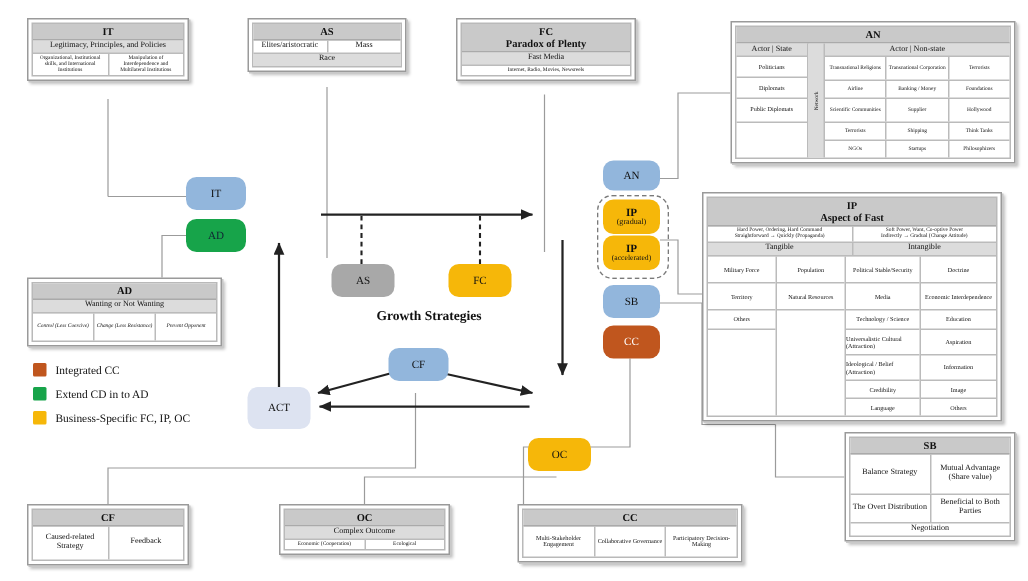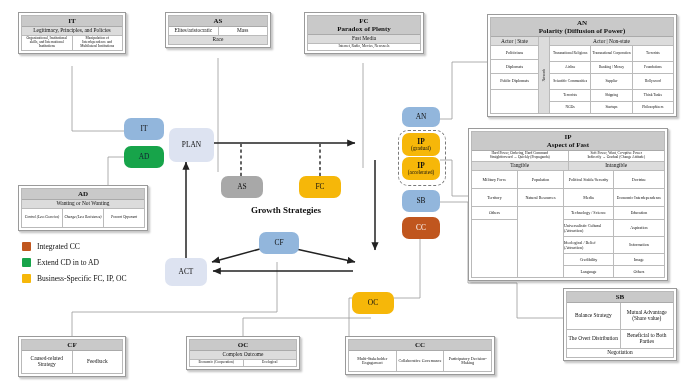--- a/index.html
+++ b/index.html
@@ -134,21 +134,20 @@
       <div class="trow">
           <div class="tcell xtiny">Internet, Radio, Movies, Newsreels</div>
         </div>
     </div>
   </div>
 
   <div class="tbox" style="left:487px;top:14px;width:190px;">
     <div class="inner">
       <div class="thead md">
         <div>AN</div>
-        <div>Polarity (Diffusion of Power)</div>
       </div>
       <div style="display:flex;">
 
         <div style="width:48px;border-right:1px solid #bbb;box-sizing:border-box;">
           <div class="sub sm" style="text-align:center;border-bottom:1px solid #bbb;padding:1px 0;">Actor | State</div>
           <div class="tiny vcenter" style="height:13px;border-bottom:1px solid #bbb;">Politicians</div>
           <div class="tiny vcenter" style="height:13px;border-bottom:1px solid #bbb;">Diplomats</div>
           <div class="tiny vcenter" style="height:15px;border-bottom:1px solid #bbb;line-height:1.1;">Public Diplomats</div>
           <div class="tiny vcenter" style="height:22px;"></div>
         </div>
@@ -301,21 +300,20 @@
       <div class="trow" style="height:20px;">
         <div class="tcell tiny vcenter">Multi-Stakeholder Engagement</div>
         <div class="tcell tiny vcenter">Collaborative Governance</div>
         <div class="tcell tiny vcenter">Participatory Decision-Making</div>
       </div>
     </div>
   </div>
 
   <div class="node n-blue" style="left:124px;top:118px;width:40px;height:22px;">IT</div>
   <div class="node n-green" style="left:124px;top:146px;width:40px;height:22px;">AD</div>
-  <div class="node n-lav" style="left:169px;top:128px;width:45px;height:34px;">PLAN</div>
   <div class="node n-grey" style="left:221px;top:176px;width:42px;height:22px;">AS</div>
   <div class="node n-yel" style="left:299px;top:176px;width:42px;height:22px;">FC</div>
 
   <div class="node n-blue" style="left:402px;top:107px;width:38px;height:20px;">AN</div>
 
   <div class="dashring" style="left:398px;top:130px;width:46px;height:54px;"></div>
   <div class="node n-yel" style="left:402px;top:133px;width:38px;height:23px;flex-direction:column;">
     <span style="font-weight:bold;font-size:7.4px;">IP</span>
     <span style="font-size:5.4px;">(gradual)</span>
   </div>

